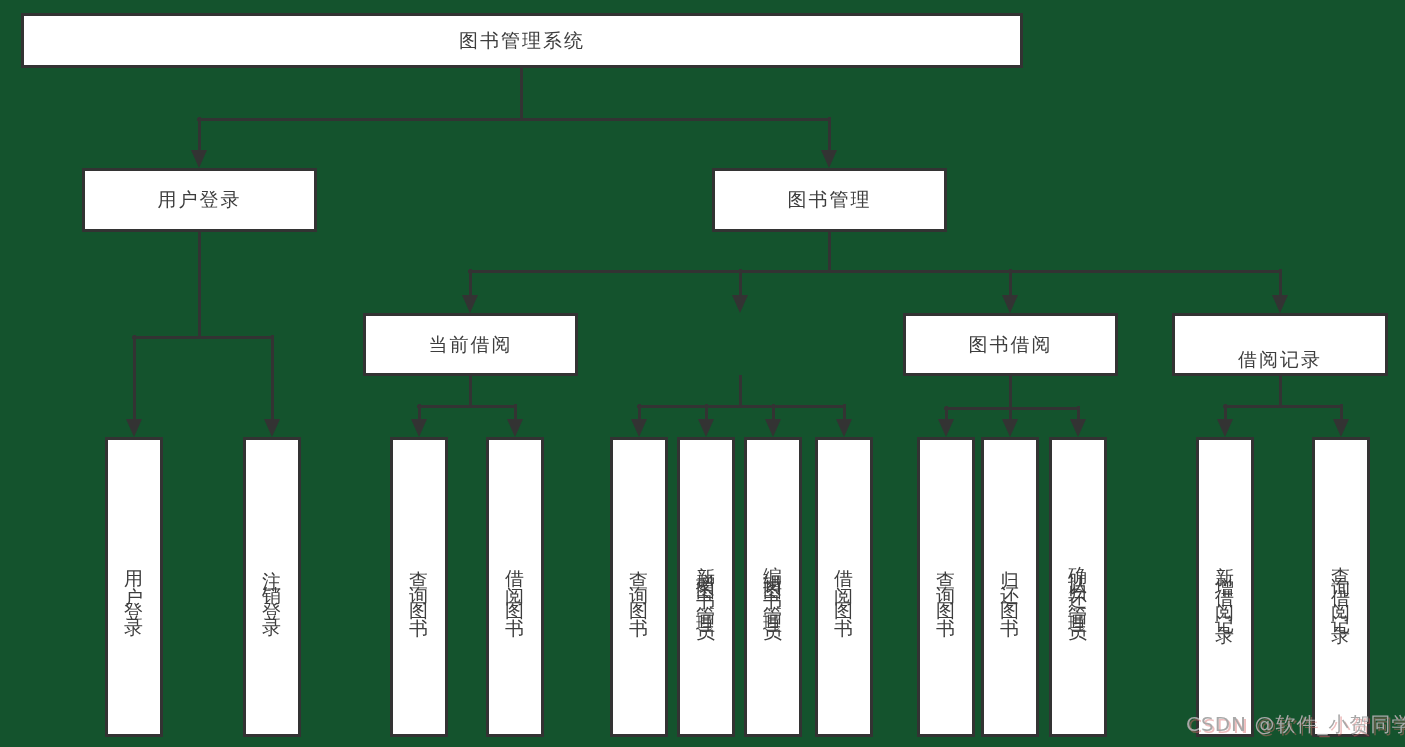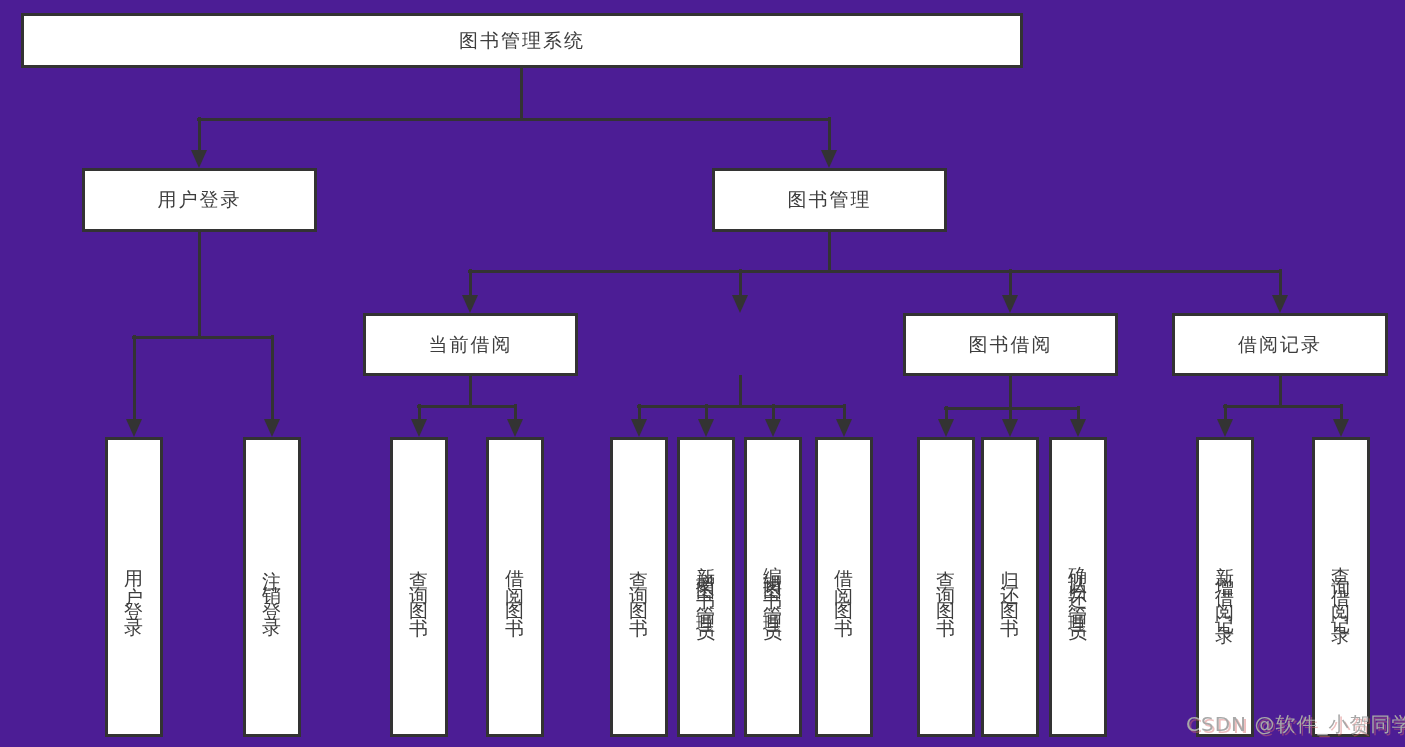--- a/index.html
+++ b/index.html
@@ -1,18 +1,18 @@
 <!DOCTYPE html>
 <html style="--line: #333333; --text: #3d3d3d;"><head>
 <meta charset="utf-8">
 <style>
   :root{ --line:#333333; --text:#3d3d3d; }
   html,body{margin:0;padding:0;background:#ffffff;}
   .canvas{
-    position:relative;width:1405px;height:747px;background:#4c1d95;
+    position:relative;width:1405px;height:747px;background:#14532d;
     font-family:"DejaVu Sans",sans-serif;overflow:hidden;
   }
   .box{
     position:absolute;box-sizing:border-box;border:3px solid var(--line);
     background:#ffffff;display:flex;align-items:center;justify-content:center;
     font-size:19px;color:var(--text);letter-spacing:2px;white-space:nowrap;
   }
   .vbox{
     position:absolute;box-sizing:border-box;border:3px solid var(--line);
     background:#ffffff;top:437px;width:58px;height:300px;
@@ -51,21 +51,21 @@
   <div class="box" style="left:712px;top:168px;width:235px;height:64px;">
     <span>图书管理</span>
   </div>
 
   <div class="box" style="left:363px;top:313px;width:215px;height:63px;">
     <span>当前借阅</span>
   </div>
   <div class="box" style="left:903px;top:313px;width:215px;height:63px;">
     <span>图书借阅</span>
   </div>
-  <div class="box" style="left:1172px;top:313px;width:216px;height:63px;">
+  <div class="box" style="left:1172px;top:313px;width:216px;height:63px;align-items:flex-end;">
     <span>借阅记录</span>
   </div>
 
   <div class="vbox" style="left:105px;">
     <span class="vtext sp4">用户登录</span>
   </div>
   <div class="vbox" style="left:243px;">
     <span class="vtext sp4">注销登录</span>
   </div>
   <div class="vbox" style="left:390px;">

